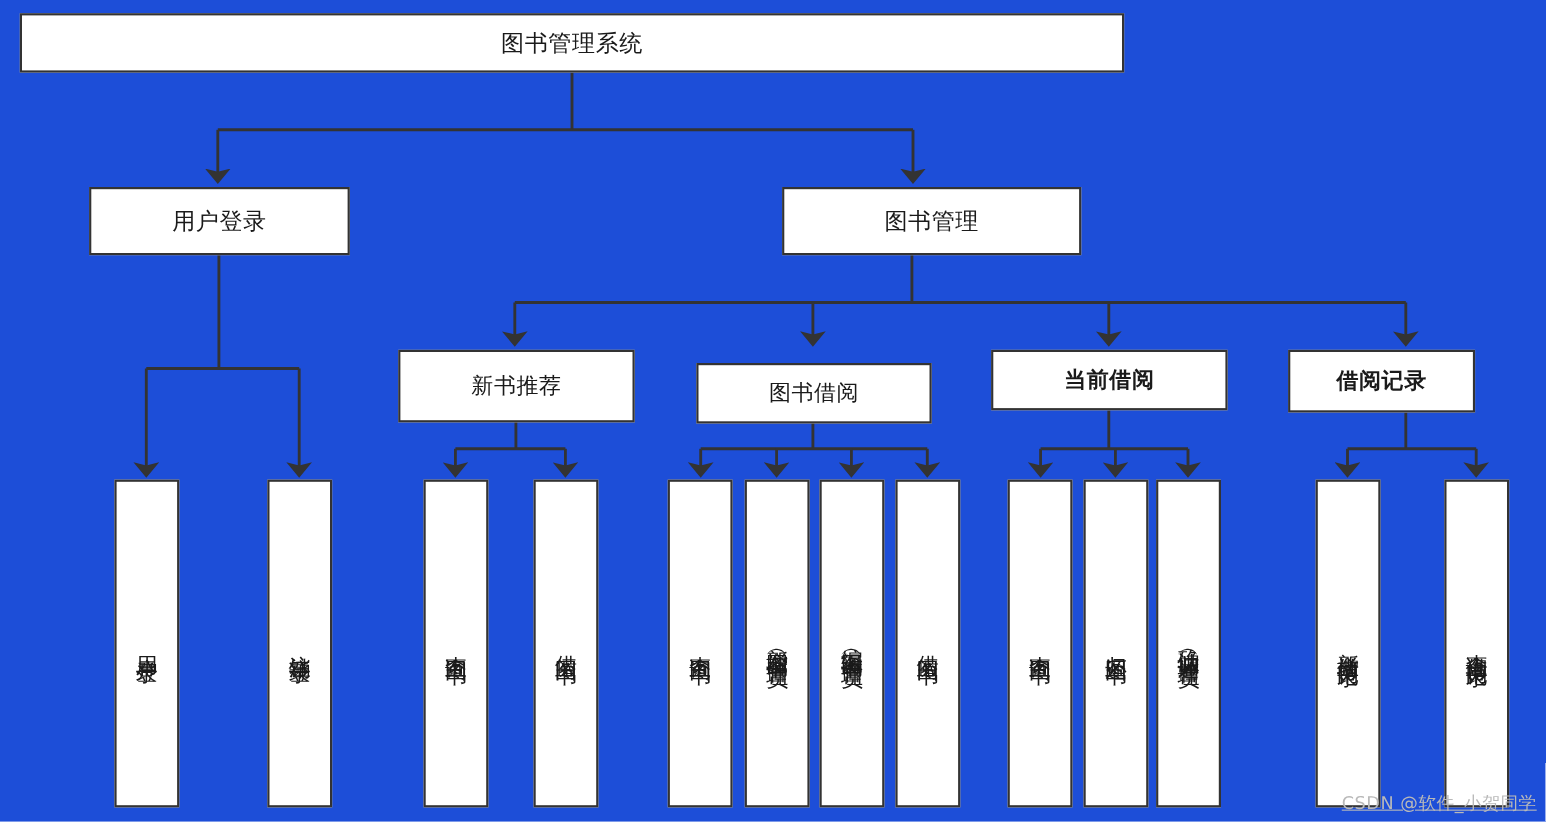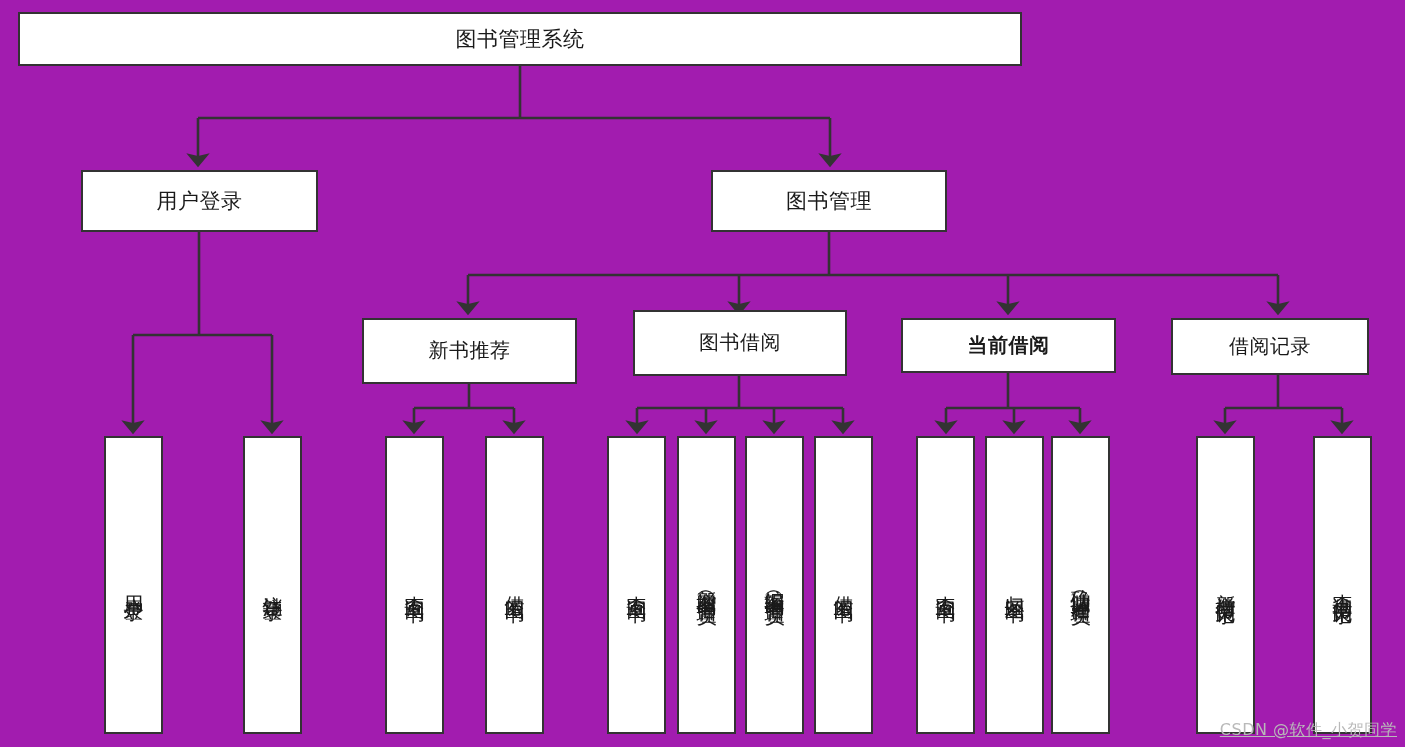--- a/index.html
+++ b/index.html
@@ -8,21 +8,21 @@
     padding: 0;
     background: #ffffff;
   }
   body {
     font-family: "DejaVu Sans", "Liberation Sans", sans-serif;
   }
   #diagram-canvas {
     position: relative;
     width: 1405px;
     height: 747px;
-    background: #a21caf;
+    background: #1d4ed8;
     overflow: hidden;
   }
   #edges-layer {
     position: absolute;
     left: 0;
     top: 0;
     width: 1405px;
     height: 747px;
   }
   .node {
@@ -128,37 +128,37 @@
   </svg>
 
   <div class="node node-root" style="left:18px; top:12px; width:1004px; height:54px;">
     <span class="node-label">图书管理系统</span>
   </div>
 
   <div class="node node-l1" style="left:81px; top:170px; width:237px; height:62px;">
     <span class="node-label">用户登录</span>
   </div>
 
-  <div class="node node-l1" style="left:711px; top:170px; width:236px; height:62px;">
+  <div class="node node-l1" style="left:711px; top:170px; width:272px; height:62px;">
     <span class="node-label">图书管理</span>
   </div>
 
   <div class="node node-l2" style="left:362px; top:318px; width:215px; height:66px;">
     <span class="node-label">新书推荐</span>
   </div>
 
-  <div class="node node-l2" style="left:633px; top:310px; width:214px; height:66px;">
+  <div class="node node-l2" style="left:633px; top:330px; width:214px; height:55px;">
     <span class="node-label">图书借阅</span>
   </div>
 
   <div class="node node-l2" style="left:901px; top:318px; width:215px; height:55px;font-weight:bold;">
     <span class="node-label">当前借阅</span>
   </div>
 
-  <div class="node node-l2" style="left:1171px; top:318px; width:198px; height:57px;">
+  <div class="node node-l2" style="left:1171px; top:318px; width:170px; height:57px;font-weight:bold;">
     <span class="node-label">借阅记录</span>
   </div>
 
   <div class="node node-leaf" style="left:104px; top:436px; width:59px; height:298px;">
     <span class="node-label">用户登录</span>
   </div>
 
   <div class="node node-leaf" style="left:243px; top:436px; width:59px; height:298px;">
     <span class="node-label">注销登录</span>
   </div>

